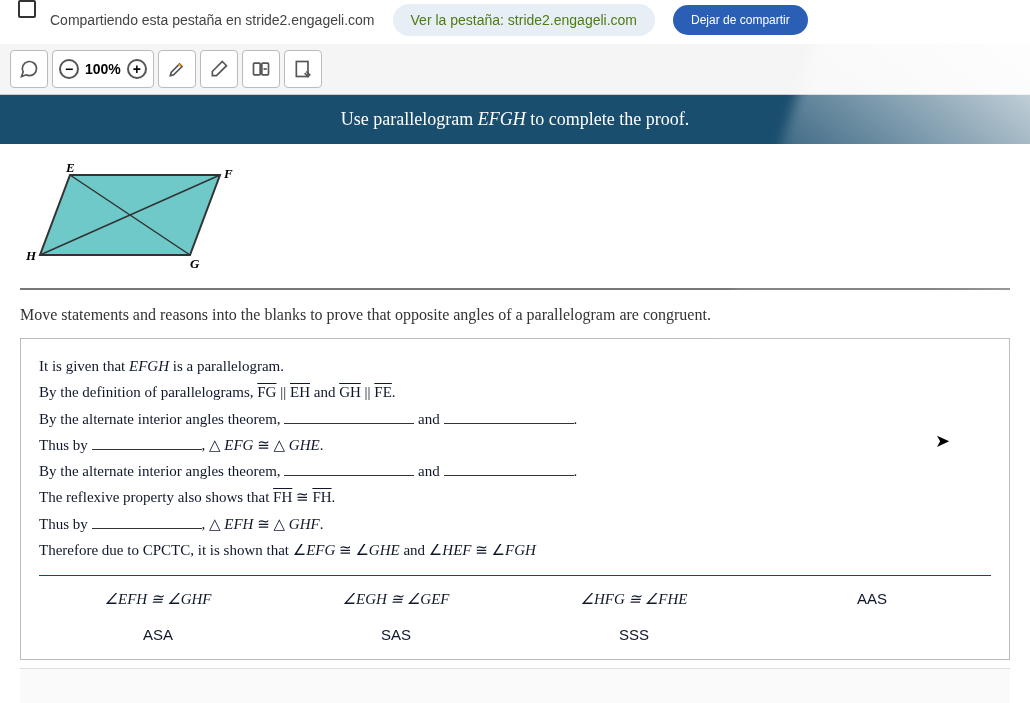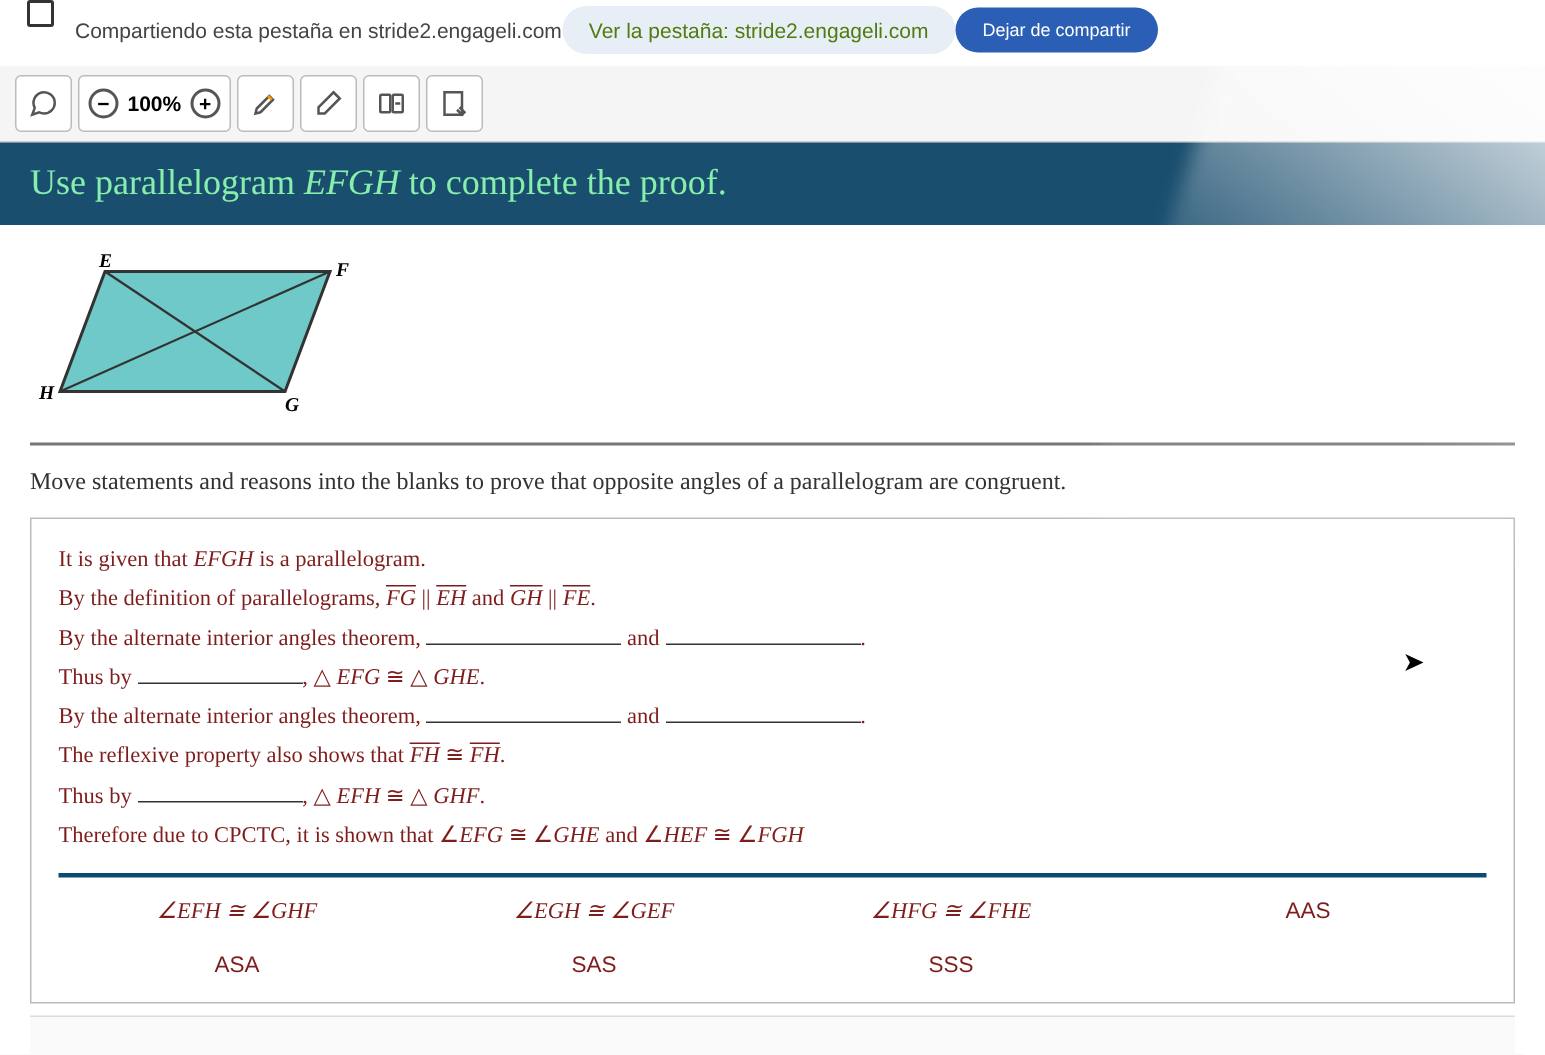--- a/index.html
+++ b/index.html
@@ -7,21 +7,21 @@
     font-family: Georgia, 'Times New Roman', serif;
     background: #e8e8e8;
     width: 1030px;
     height: 703px;
     overflow: hidden;
     position: relative;
   }
   .share-bar {
     display: flex;
     align-items: center;
-    gap: 0;
+    gap: 18px;
     padding: 4px 10px 8px 50px;
     background: #fff;
     font-family: -apple-system, Arial, sans-serif;
     font-size: 14px;
     color: #444;
   }
   .share-bar .logo {
     position: absolute;
     left: 18px;
     top: 0px;
@@ -78,57 +78,58 @@
     font-weight: bold;
     font-family: Arial, sans-serif;
     font-size: 14px;
   }
   .zoom-circle {
     width: 20px; height: 20px; border: 2px solid #555; border-radius: 50%;
     display:flex; align-items:center; justify-content:center; font-size:14px; line-height:1;
   }
   .instruction-bar {
     background: #1a4e6e;
-    color: #86efac;
+    color: #ffffff;
     padding: 14px 20px;
-    font-size: 24px;
+    font-size: 18px;
+    text-align: center;
   }
   .instruction-bar .math { font-style: italic; }
   .content {
     background: #fff;
     padding: 10px 20px 0 20px;
   }
   .diagram-area {
     padding: 6px 0 14px 0;
     border-bottom: 2px solid #777;
   }
   .move-text {
     padding: 16px 0 14px 0;
     font-size: 16px;
     color: #333;
   }
   .proof-box {
     border: 1px solid #bbb;
     padding: 14px 18px 10px 18px;
     font-size: 15px;
     line-height: 1.75;
-    color: #7f1d1d;
-  }
-  .overline { text-decoration: overline; font-style: italic; }
+    color: #0f172a;
+  }
+  .overline { text-decoration: overline; }
   .math { font-style: italic; }
   .blank {
     display: inline-block;
     border-bottom: 1px solid #333;
     min-width: 130px;
     height: 1em;
     vertical-align: baseline;
   }
   .blank.short { min-width: 110px; }
   .choices {
-    border-top: 3px solid #0c4a6e;
+    border-top: 1px solid #0c4a6e;
     margin-top: 12px;
     padding-top: 10px;
     display: grid;
     grid-template-columns: repeat(4, 1fr);
     row-gap: 10px;
     text-align: center;
     font-size: 15px;
   }
   .choices .row2 { font-family: Arial, sans-serif; }
   .footer {

